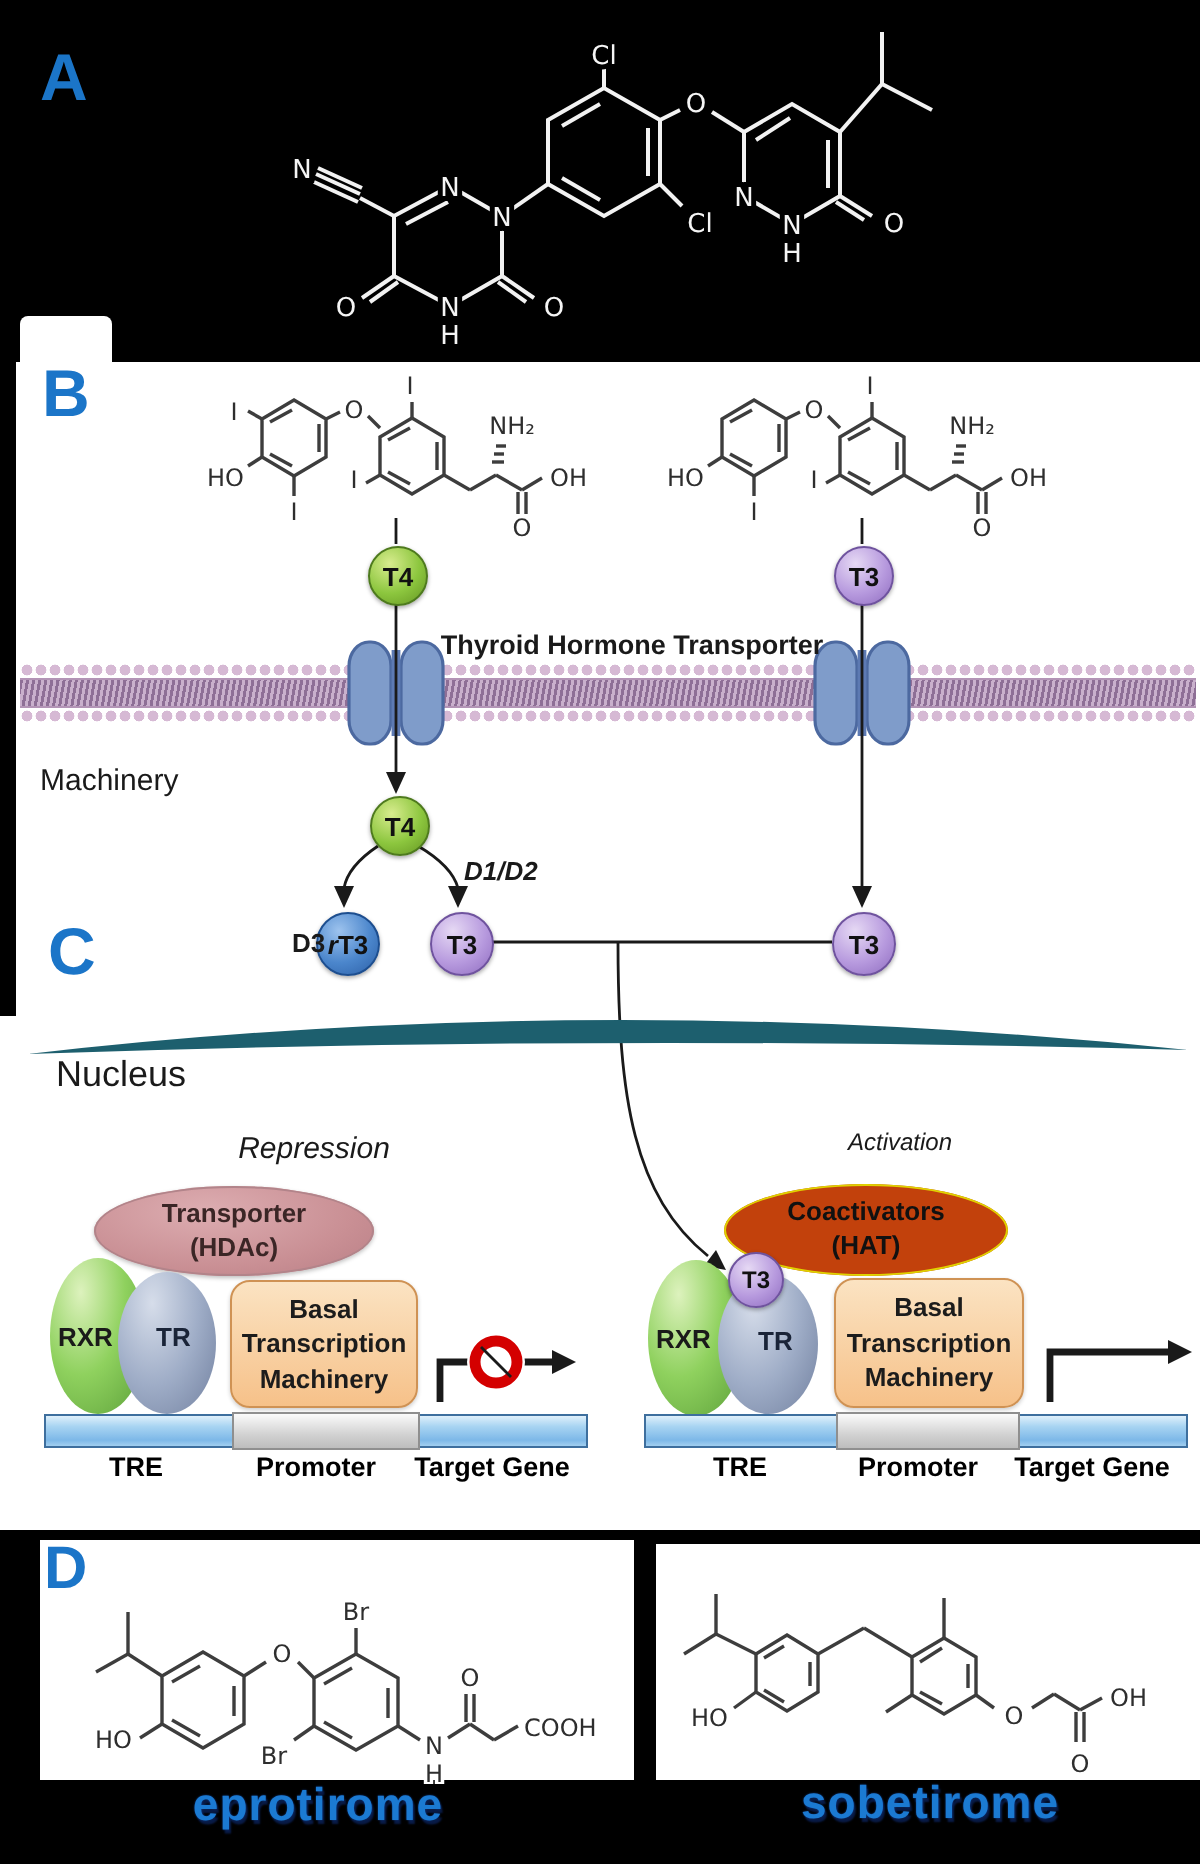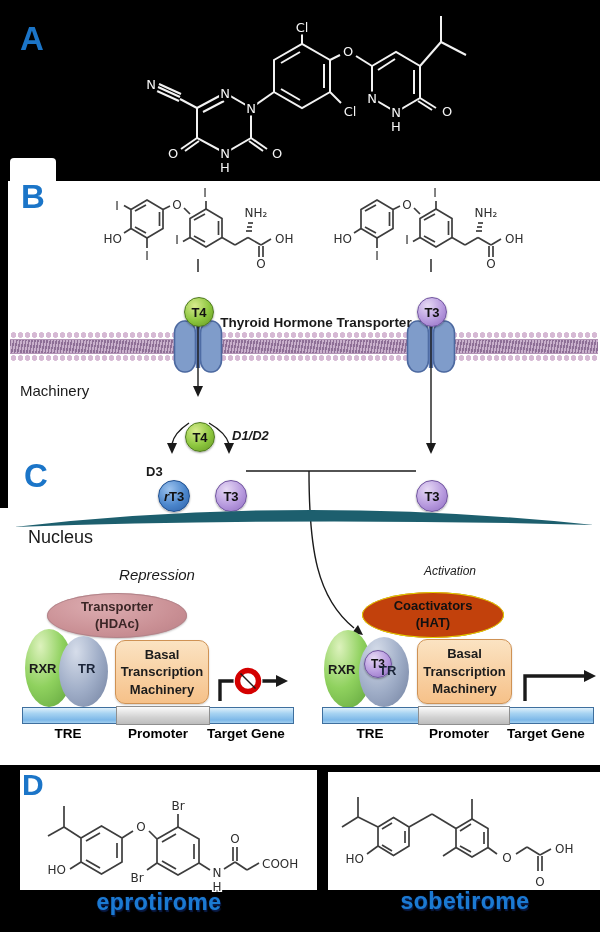--- a/index.html
+++ b/index.html
@@ -14,21 +14,21 @@
   .b-tab{left:10px;top:158px;width:46px;height:48px;background:#fff;border-radius:4px;}
   .c-box{left:8px;top:447px;width:54px;height:60px;background:#fff;}
   .panel-letter{color:#1b75c8;font-weight:bold;font-size:33px;line-height:1;}
   
   .membrane{left:10px;top:331px;width:588px;height:31px;display:flex;flex-direction:column;}
   .mem-heads{height:8px;background:radial-gradient(circle 2.8px at 3.5px 4px,#d6b9d4 95%,rgba(0,0,0,0)) 0 0/7px 8px repeat-x;}
   .mem-tails{flex:1;background:repeating-linear-gradient(100deg,#8e6f96 0 1.5px,#c9b0cc 1.5px 3px);
              border-top:1px solid #b394b6;border-bottom:1px solid #b394b6;}
   
   .circle{border-radius:50%;display:flex;align-items:center;justify-content:center;
-          font-weight:bold;font-size:13px;color:#111;box-shadow:0 1px 2px rgba(0,0,0,.35);margin-top:24px;}
+          font-weight:bold;font-size:13px;color:#111;box-shadow:0 1px 2px rgba(0,0,0,.35);}
   .c-t4{background:radial-gradient(circle at 35% 28%,#d8ec8e,#8cc63e 55%,#649522 100%);border:1.5px solid #4e7a1e;}
   .c-t3{background:radial-gradient(circle at 35% 28%,#e6d9f4,#b79ade 55%,#8f6cc0 100%);border:1.5px solid #6f539e;}
   .c-rt3{background:radial-gradient(circle at 35% 28%,#9dc3ee,#4b86cc 55%,#2c5fa6 100%);border:1.5px solid #1d4e8f;}
   
   .ellipse{border-radius:50%;display:flex;flex-direction:column;align-items:center;justify-content:center;
            text-align:center;font-weight:bold;font-size:13px;line-height:1.3;}
   .corep{background:radial-gradient(ellipse at 40% 28%,#ddadb1,#c98f94 62%,#b87e85);color:#3b2626;box-shadow:inset 0 0 0 1px #b2848a,0 1px 2px rgba(0,0,0,.25);}
   .coact{background:#c2410c;color:#111;box-shadow:inset 0 0 0 1px #e0d200;}
   .rxr{background:radial-gradient(ellipse at 32% 22%,#ddf2bd,#8fd15e 48%,#5a9e38 100%);}
   .tr{background:radial-gradient(ellipse at 35% 22%,#d6ddea,#9fadc7 52%,#71809f 100%);}

